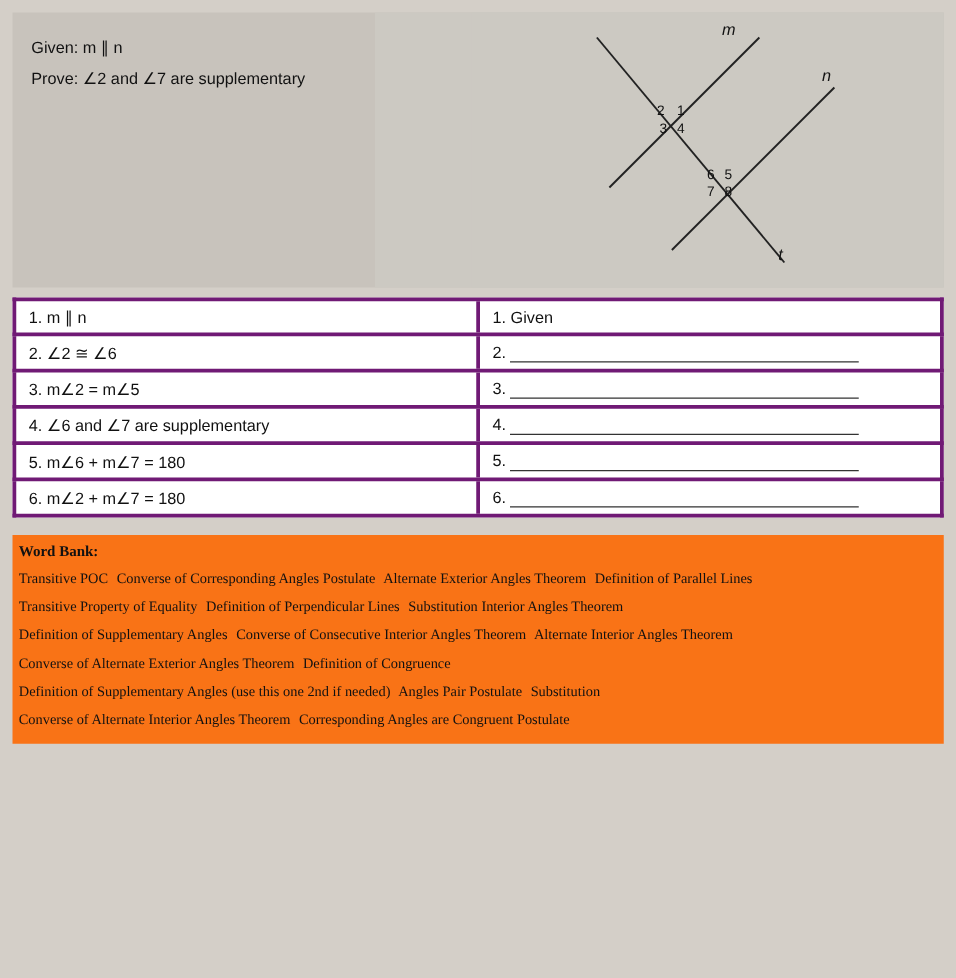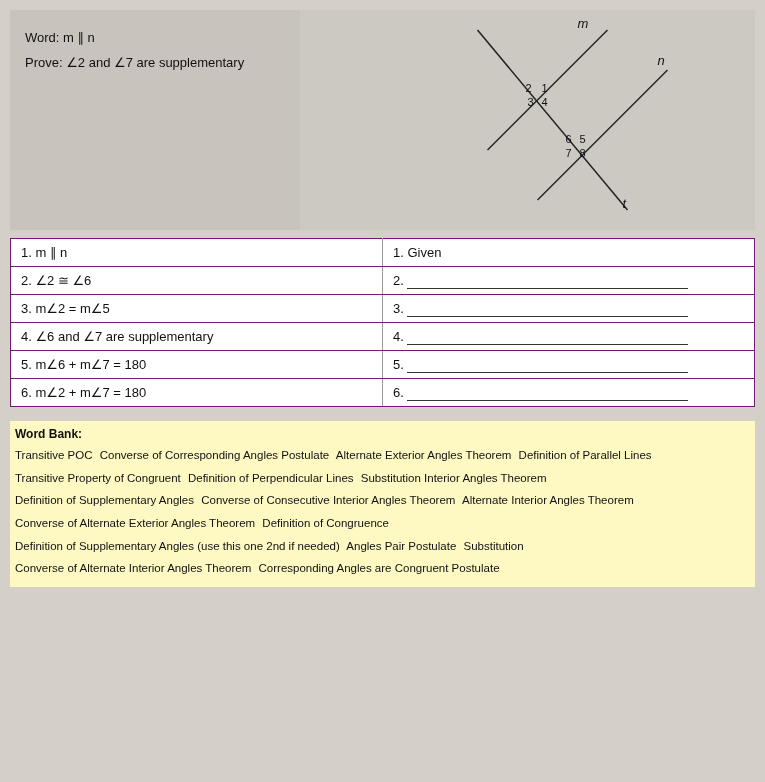--- a/index.html
+++ b/index.html
@@ -53,21 +53,21 @@
     }
 
     .proof-table {
       width: 100%;
       border-collapse: collapse;
       background: white;
       margin-bottom: 6px;
     }
 
     .proof-table td {
-      border: 1px solid #701a75;
+      border: 3px solid #701a75;
       padding: 5px 10px;
       font-size: 13px;
       color: #111;
       height: 28px;
     }
 
     .proof-table td:first-child {
       width: 50%;
       border-right: 1px solid #999;
     }
@@ -79,22 +79,23 @@
     .underline-input {
       border: none;
       border-bottom: 1px solid #333;
       background: transparent;
       width: 80%;
       font-size: 13px;
       outline: none;
     }
 
     .word-bank-section {
-      background: #fef9c3;
+      background: #f97316;
       padding: 6px 5px;
+      font-family: Liberation Serif, serif;
     }
 
     .word-bank-title {
       font-size: 12px;
       font-weight: bold;
       margin-bottom: 4px;
       color: #111;
     }
 
     .word-bank-content {
@@ -116,21 +117,21 @@
       margin-bottom: 2px;
     }
   </style>
 </head>
 <body>
 
 <div class="main-container">
 
   <div class="top-section">
     <div class="given-prove">
-      <p>Word: m ∥ n</p>
+      <p>Given: m ∥ n</p>
       <p>Prove: ∠2 and ∠7 are supplementary</p>
     </div>
     <div class="diagram-area">
       <svg class="diagram-svg" viewBox="0 0 300 220">
 
         <rect width="300" height="220" fill="#ccc9c2"></rect>
 
         <line x1="110" y1="140" x2="230" y2="20" stroke="#222" stroke-width="1.5"></line>
 
         <line x1="160" y1="190" x2="290" y2="60" stroke="#222" stroke-width="1.5"></line>
@@ -203,21 +204,21 @@
   <div class="word-bank-section">
     <div class="word-bank-title">Word Bank:</div>
     <div class="word-bank-content">
       <div class="wb-line">
         <span class="word-bank-item">Transitive POC</span>
         <span class="word-bank-item">Converse of Corresponding Angles Postulate</span>
         <span class="word-bank-item">Alternate Exterior Angles Theorem</span>
         <span class="word-bank-item">Definition of Parallel Lines</span>
       </div>
       <div class="wb-line">
-        <span class="word-bank-item">Transitive Property of Congruent</span>
+        <span class="word-bank-item">Transitive Property of Equality</span>
         <span class="word-bank-item">Definition of Perpendicular Lines</span>
         <span class="word-bank-item">Substitution Interior Angles Theorem</span>
       </div>
       <div class="wb-line">
         <span class="word-bank-item">Definition of Supplementary Angles</span>
         <span class="word-bank-item">Converse of Consecutive Interior Angles Theorem</span>
         <span class="word-bank-item">Alternate Interior Angles Theorem</span>
       </div>
       <div class="wb-line">
         <span class="word-bank-item">Converse of Alternate Exterior Angles Theorem</span>

